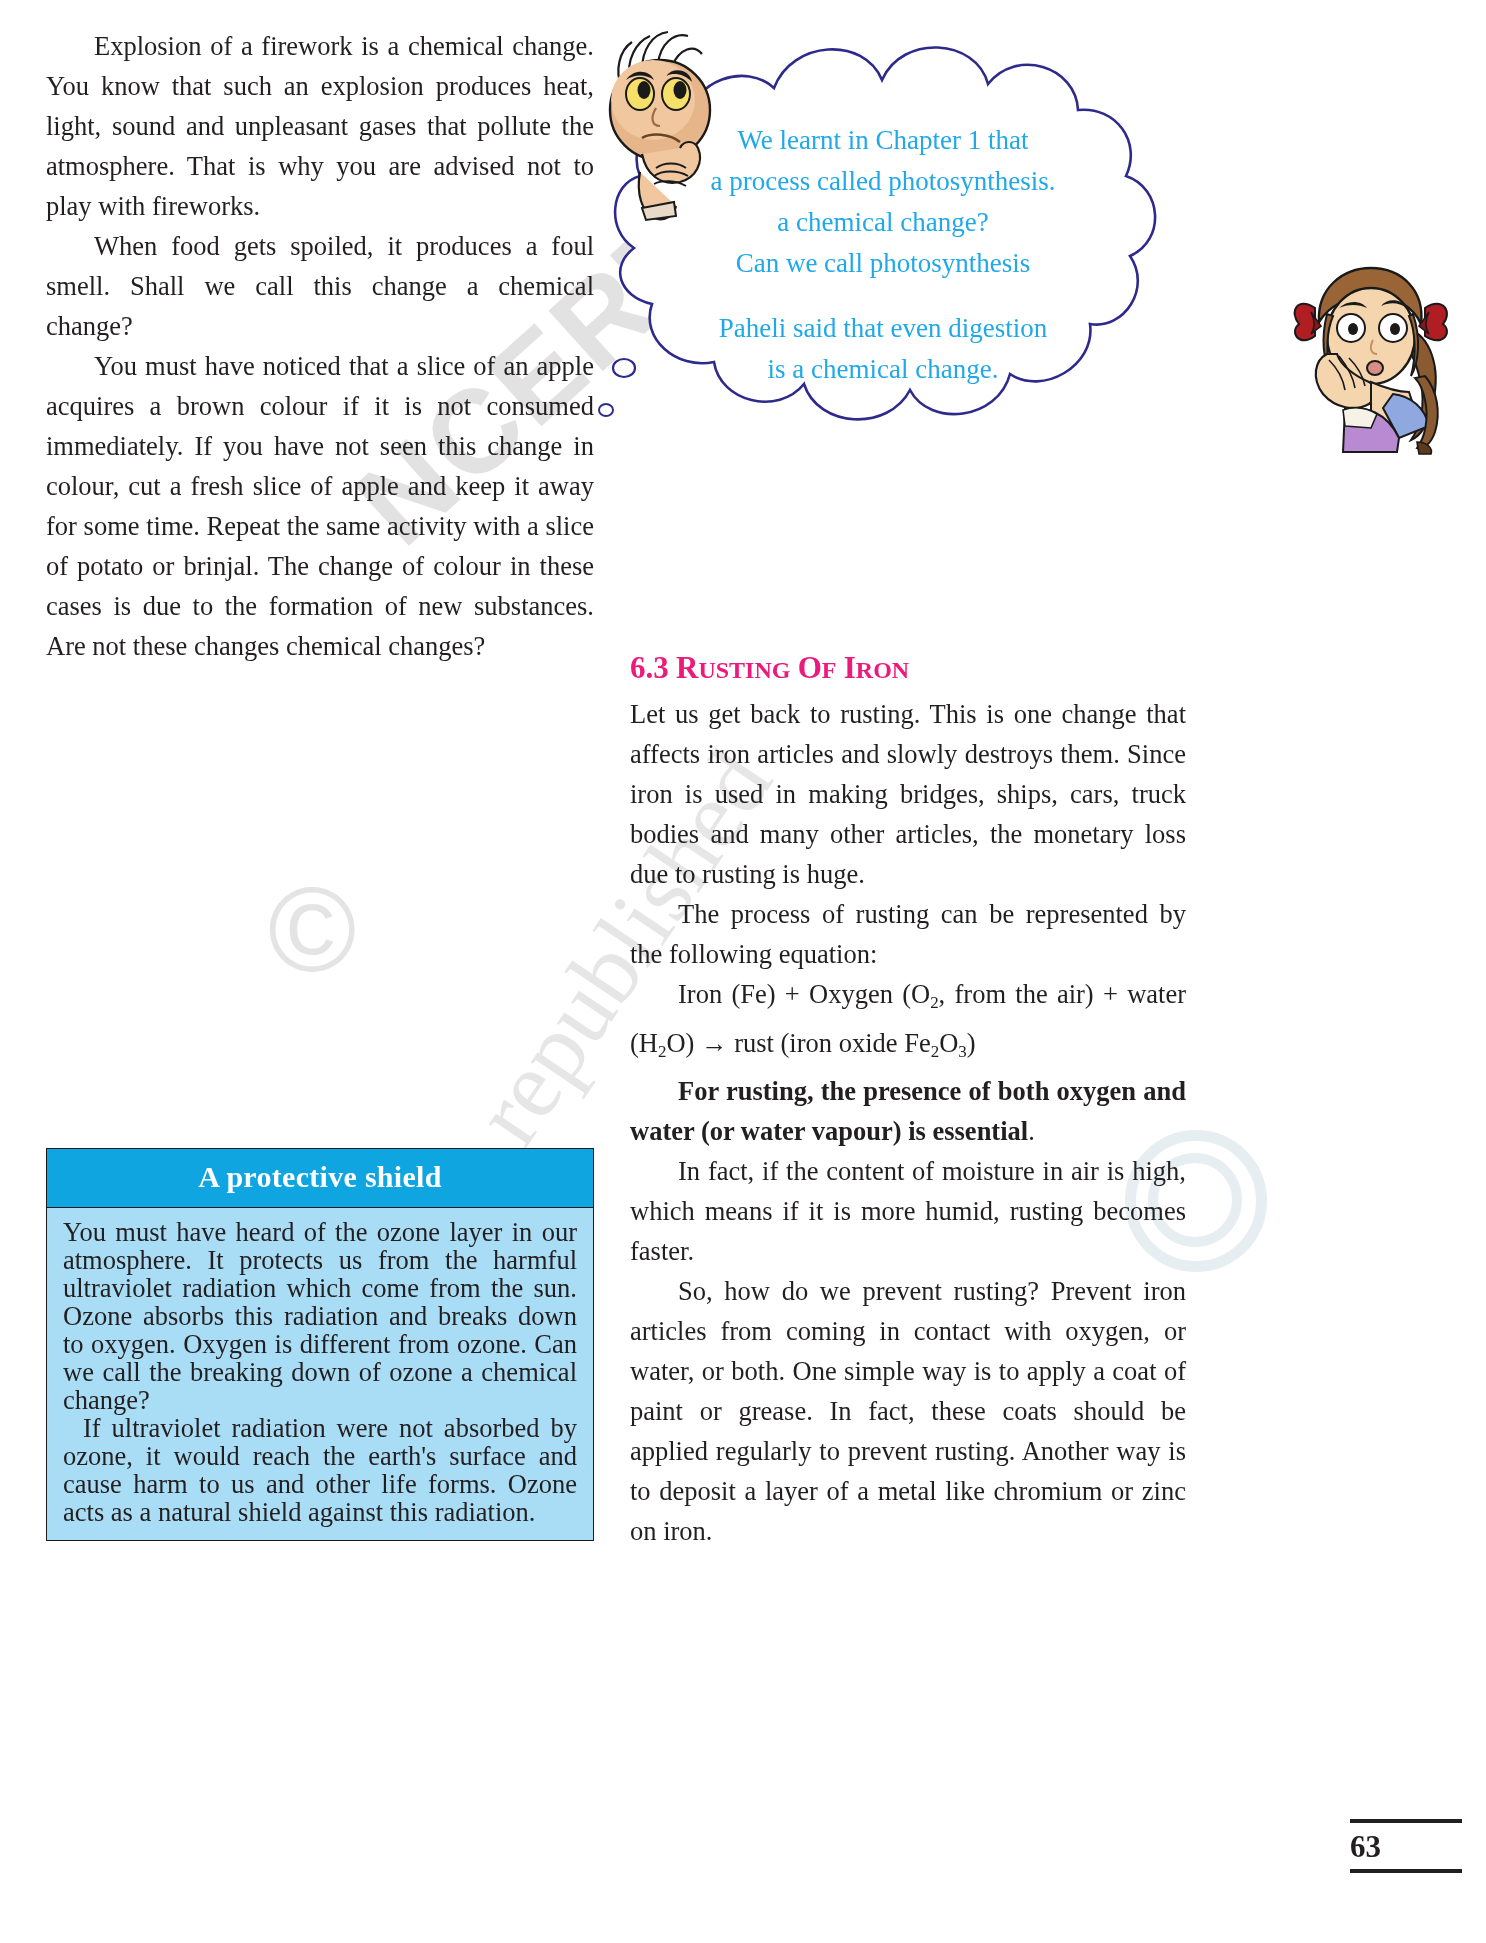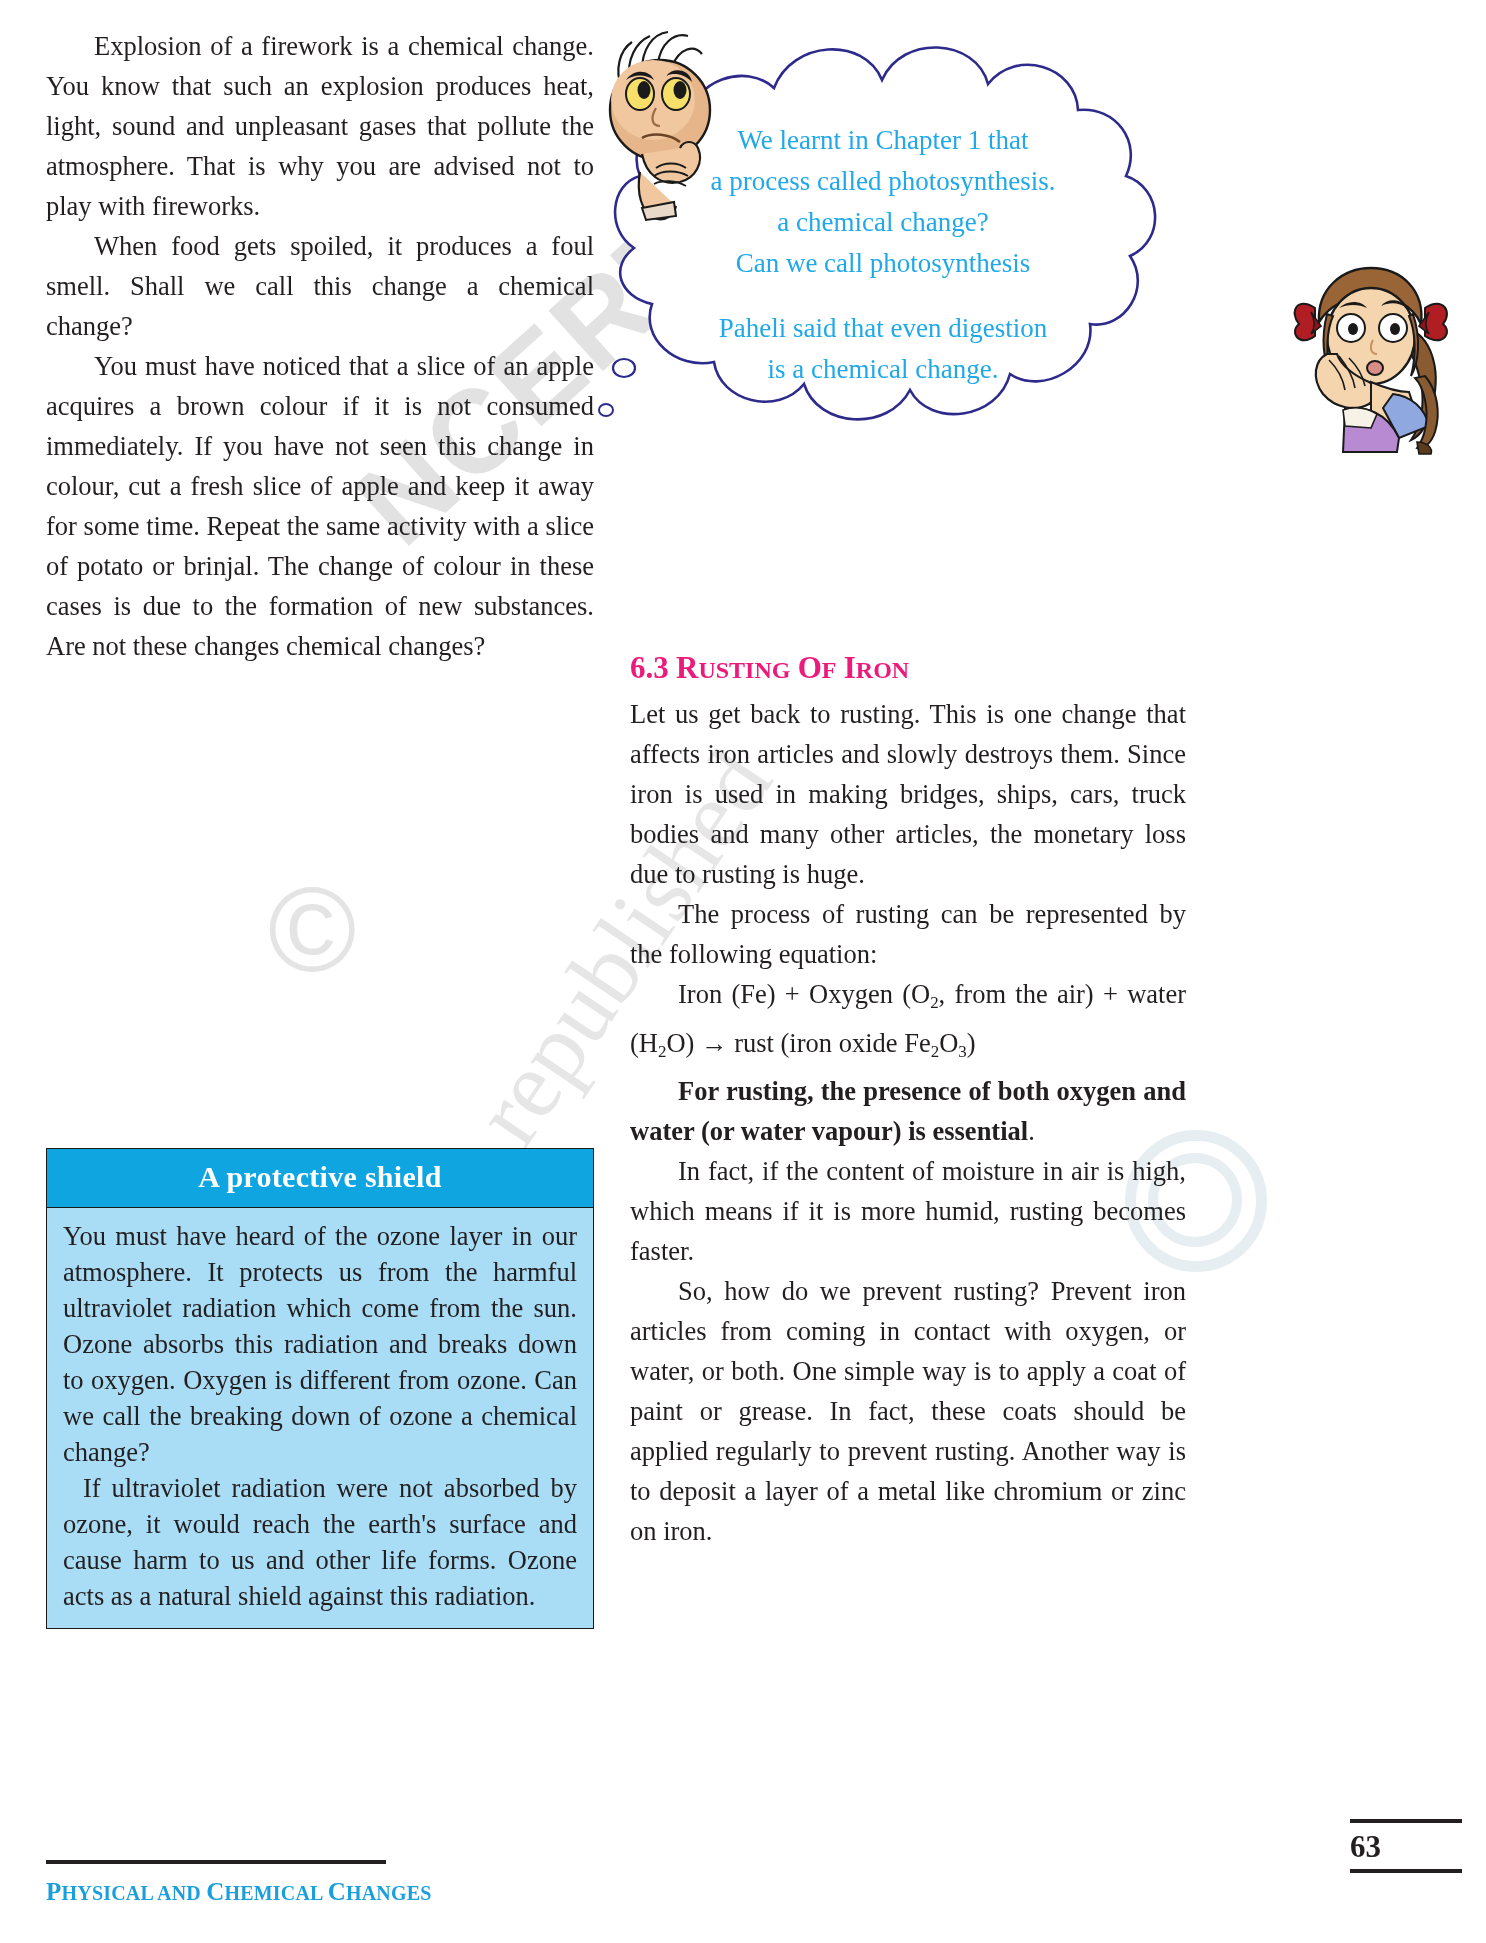--- a/index.html
+++ b/index.html
@@ -158,21 +158,21 @@
     text-align: center;
     padding: 11px 0 13px 0;
     letter-spacing: 0.3px;
   }
   .shield-body {
     padding: 10px 16px 14px 16px;
   }
   .shield-body p {
     margin: 0;
     font-size: 26.5px;
-    line-height: 36px;
+    line-height: 28px;
     text-align: justify;
     text-indent: 0;
   }
   .shield-body p.ind { text-indent: 20px; }
 
   
   .footer-left {
     position: absolute;
     left: 46px;
     top: 1860px;
@@ -370,24 +370,20 @@
     <p class="body">The process of rusting can be represented by the following equation:</p>
 
     <p class="body" style="text-indent:48px;"><span>Iron (Fe) + Oxygen (O</span><sub>2</sub><span>, from the air)</span> <span>+ water (H</span><sub>2</sub><span>O) → rust (iron oxide Fe</span><sub>2</sub><span>O</span><sub>3</sub><span>)</span></p>
 
     <p class="body"><b>For rusting, the presence of both oxygen and water (or water vapour) is essential</b><span>.</span></p>
 
     <p class="body">In fact, if the content of moisture in air is high, which means if it is more humid, rusting becomes faster.</p>
     <p class="body">So, how do we prevent rusting? Prevent iron articles from coming in contact with oxygen, or water, or both. One simple way is to apply a coat of paint or grease. In fact, these coats should be applied regularly to prevent rusting. Another way is to deposit a layer of a metal like chromium or zinc on iron.</p>
   </div>
 
-  <div class="footer-left">
-    <div class="footer-rule"></div>
-    <div class="footer-title"><span>P</span><span class="small">HYSICAL AND </span><span>C</span><span class="small">HEMICAL </span><span>C</span><span class="small">HANGES</span></div>
-  </div>
 
   <div class="pagenum-box">
     <div class="rule"></div>
     <div class="pagenum">63</div>
     <div class="rule"></div>
   </div>
 
 </div>
 
 </body></html>

